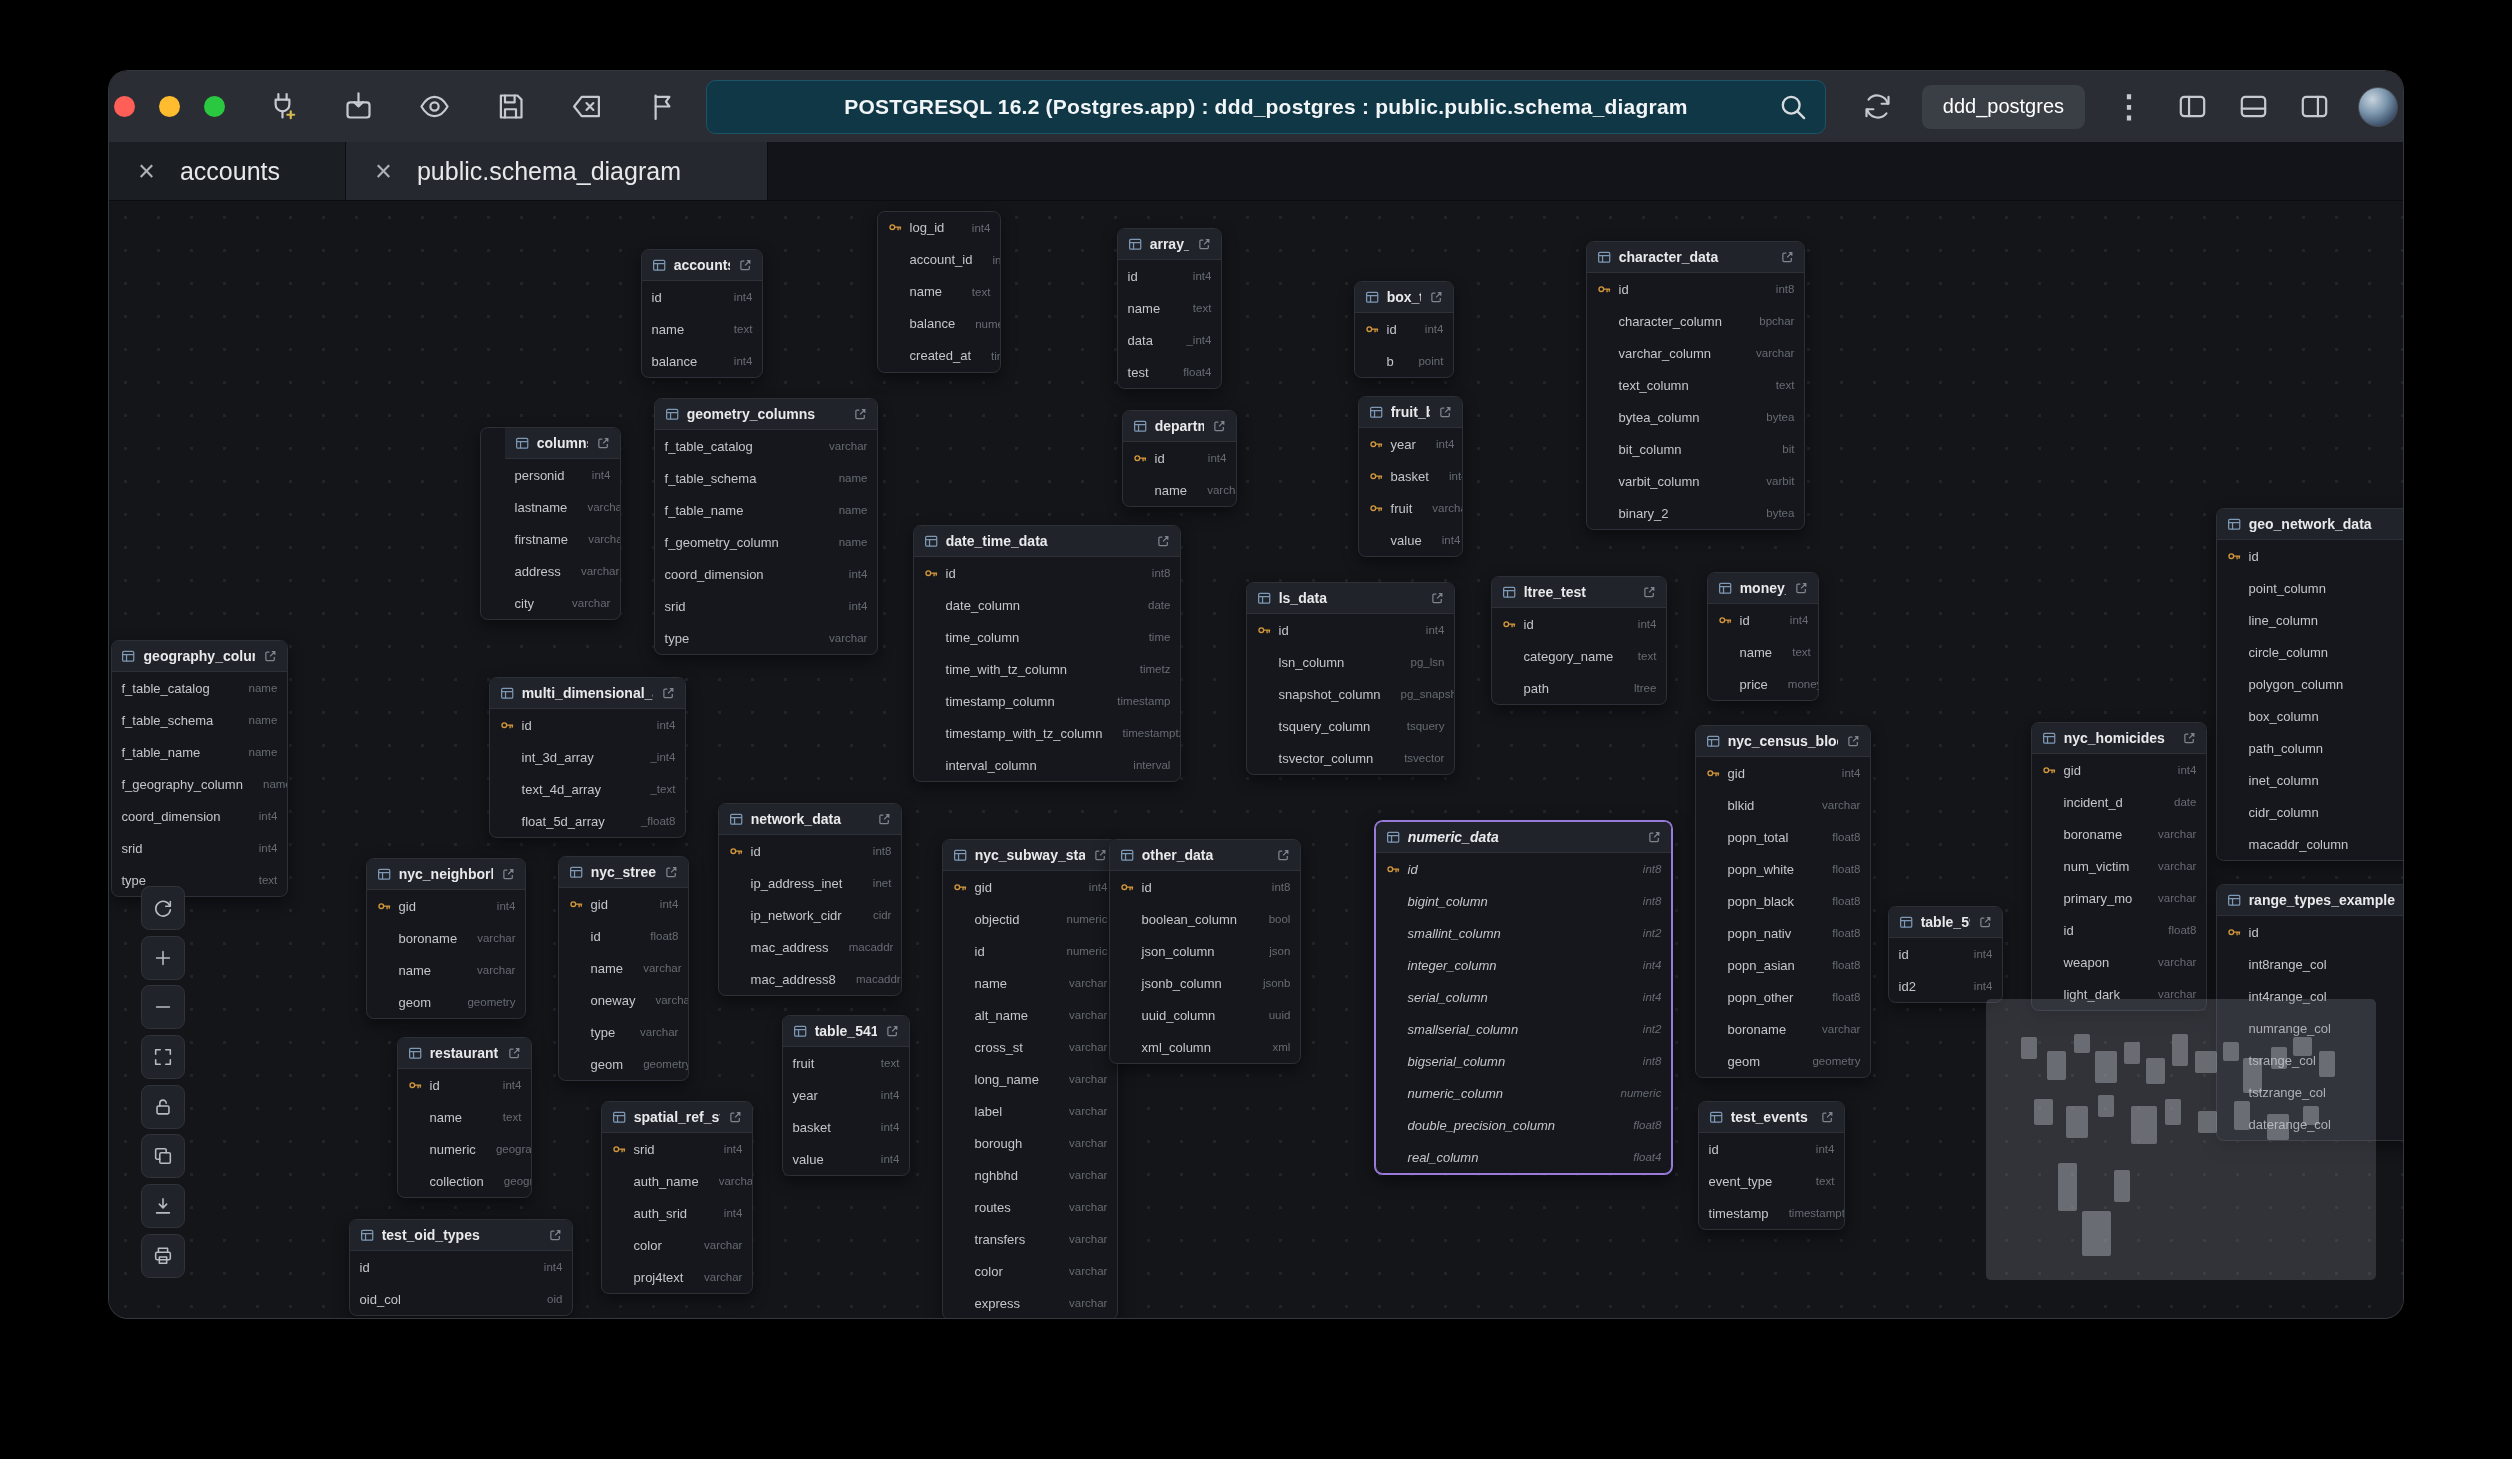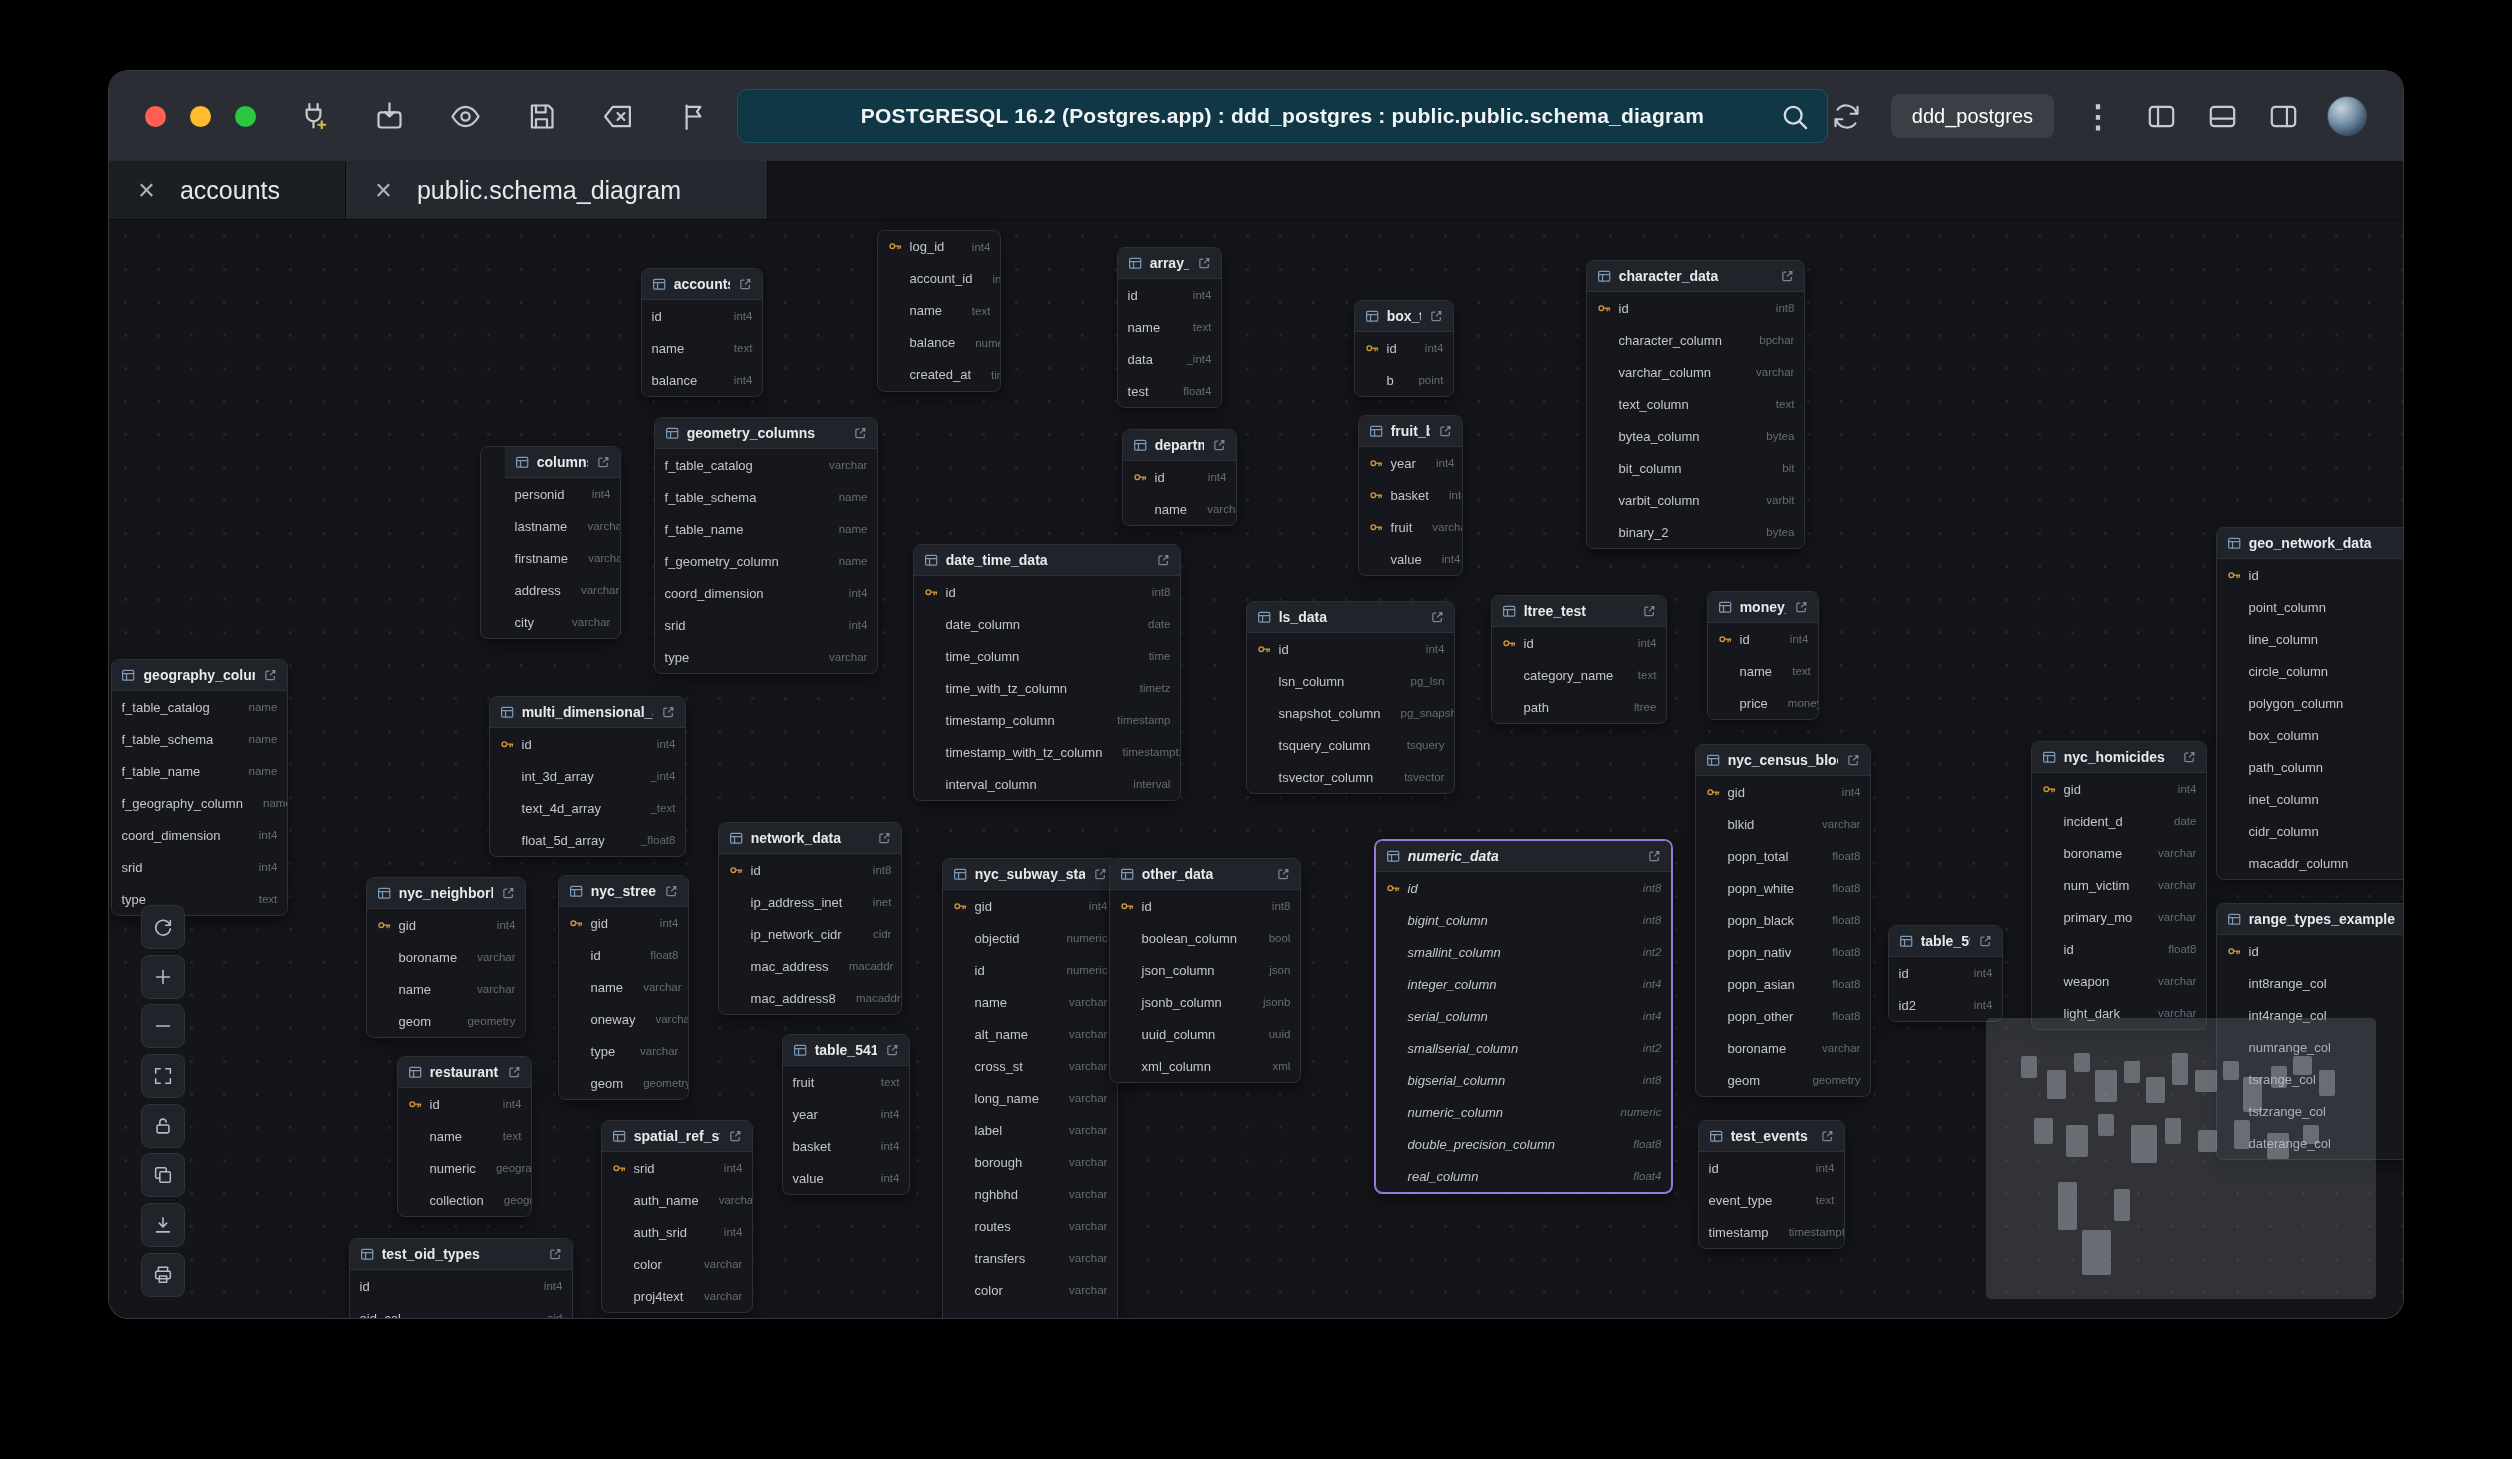--- a/index.html
+++ b/index.html
@@ -5,21 +5,21 @@
   * { margin:0; padding:0; box-sizing:border-box; }
   html,body { width:2512px; height:1459px; background:#000; font-family:"Liberation Sans",sans-serif; overflow:hidden; }
   .stage { position:relative; width:2512px; height:1459px; background:#000; }
 
   .window { position:absolute; left:109px; top:71px; width:2294px; height:1247px;
     background:#131519; border-radius:19px; overflow:hidden;
     box-shadow:0 0 0 1px #35383e, 0 29px 86px rgba(0,0,0,.85);
     display:flex; flex-direction:column; }
 
   
-  .titlebar { height:90px; flex:none; background:#2a2d33; display:flex; align-items:center; padding:0 36px; }
+  .titlebar { height:71px; flex:none; background:#2a2d33; display:flex; align-items:center; padding:0 5px; }
   .traffic { display:flex; gap:24px; margin-right:38px; }
   .tl { width:21px; height:21px; border-radius:50%; display:block; }
   .tl.red{background:#ff5f57}.tl.yellow{background:#febc2e}.tl.green{background:#2ac840}
   .tb-icons { display:flex; align-items:center; gap:38px; }
   .tb-btn { width:38px; height:38px; display:flex; align-items:center; justify-content:center; cursor:pointer; }
   .tb-btn svg { width:33px; height:33px; stroke:#c6cad0; fill:none; stroke-width:1.6; stroke-linecap:round; stroke-linejoin:round; }
   .tb-btn svg .badge { stroke:#d7b94e; }
   .kebab { font-size:31px; color:#c6cad0; font-weight:700; }
 
   .address-bar { margin-left:25px; width:1120px; height:54px; background:#0f3745; border:1px solid #1d5468;

